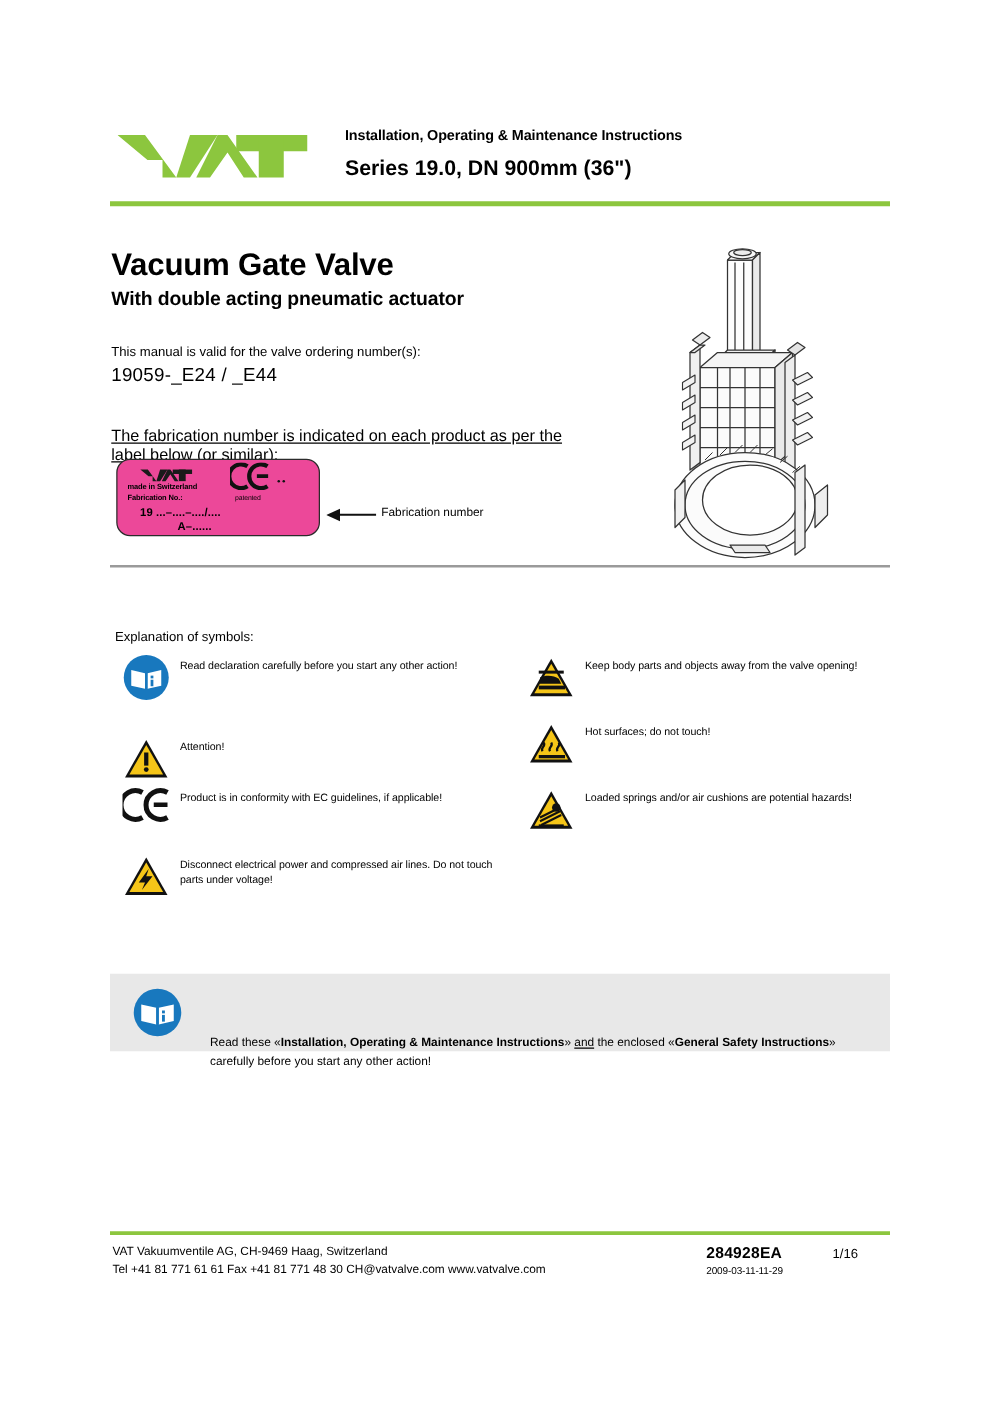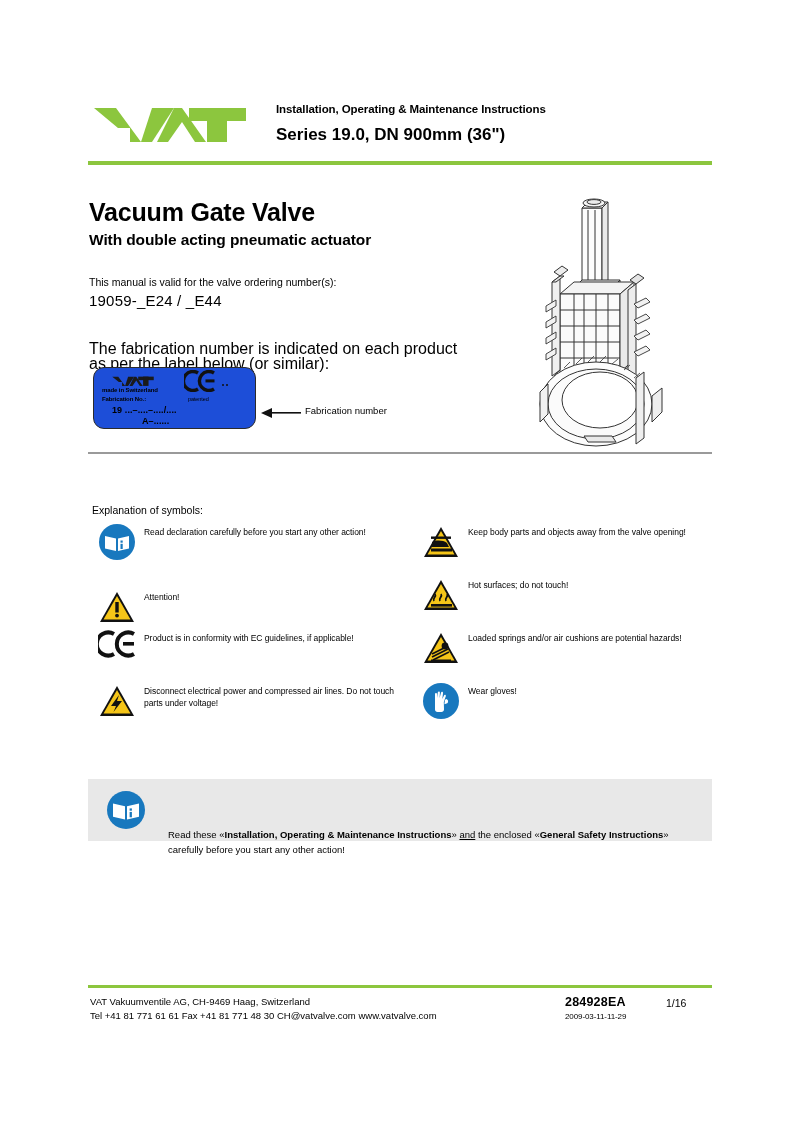--- a/index.html
+++ b/index.html
@@ -91,40 +91,41 @@
     line-height: 14px;
     margin-top: 25px;
   }
   .order-number {
     font-size: 15px;
     line-height: 20px;
     margin-top: 2px;
     letter-spacing: 0.2px;
   }
   .fab-intro {
-    font-size: 16px;
+    font-size: 13px;
     line-height: 15px;
     margin-top: 30px;
     width: 370px;
+    text-decoration: underline;
   }
 
   
   .label-wrap {
     position: absolute;
     left: 93px;
     top: 367px;
     width: 420px;
     height: 72px;
   }
   .yellow-label {
     position: absolute;
     left: 0; top: 0;
     width: 163px;
     height: 62px;
-    background: #1d4ed8;
+    background: #ec4899;
     border: 1.4px solid #2b2b2b;
     border-radius: 11px;
     box-sizing: border-box;
   }
   .lbl-logo {
     position: absolute;
     left: 18px;
     top: 5px;
     width: 42px;
     height: 12px;
@@ -598,35 +599,20 @@
             <polygon points="19,4 36,34 2,34" fill="#111111"></polygon>
             <polygon points="19,8 32.5,31.5 5.5,31.5" fill="#f5c518"></polygon>
             <path d="M10 28 L26 20 M10 25 L26 17 M11 31 L27 23" stroke="#111" stroke-width="1.7" fill="none"></path>
             <circle cx="23" cy="17" r="3.4" fill="#111111"></circle>
             <rect x="9" y="30.5" width="20" height="2" fill="#111111"></rect>
           </svg>
         </div>
         <div class="sym-text">Loaded springs and/or air cushions are potential hazards!</div>
       </div>
 
-      <div class="sym-row" style="top:159px;">
-        <div class="sym-icon">
-          <svg viewBox="0 0 38 38" width="38" height="38" aria-hidden="true">
-            <circle cx="19" cy="19" r="18" fill="#1878be"></circle>
-            <path d="M13 16 L13 12 C13 10.5 15 10.5 15 12 L15 16
-                     L15.8 10.5 C16 9 18 9.2 17.9 10.7 L17.6 16
-                     L19 10.8 C19.3 9.3 21.2 9.7 21 11.2 L20.3 17
-                     L22 13.5 C22.6 12.2 24.3 13 23.8 14.3 L21.8 20
-                     L22 27.5 C22 29 20.8 30 19.4 30 L15.5 30
-                     C14 30 13 29 13 27.5 Z" fill="#ffffff"></path>
-            <path d="M24 17 C26.5 17 26.8 21 24.6 21.6 L22.4 22.3 L23 18 Z" fill="#ffffff"></path>
-          </svg>
-        </div>
-        <div class="sym-text">Wear gloves!</div>
-      </div>
     </div>
   </div>
 
   <div class="notice">
     <div class="notice-icon">
       <svg viewBox="0 0 40 40" width="40" height="40" aria-hidden="true">
         <circle cx="20" cy="20" r="19" fill="#1878be"></circle>
         <path d="M7 13.5 L19 16.2 L19 29.5 L7 26.8 Z" fill="#ffffff"></path>
         <path d="M33 13.5 L21 16.2 L21 29.5 L33 26.8 Z" fill="#ffffff"></path>
         <rect x="19" y="16" width="2" height="13.5" fill="#1878be"></rect>

